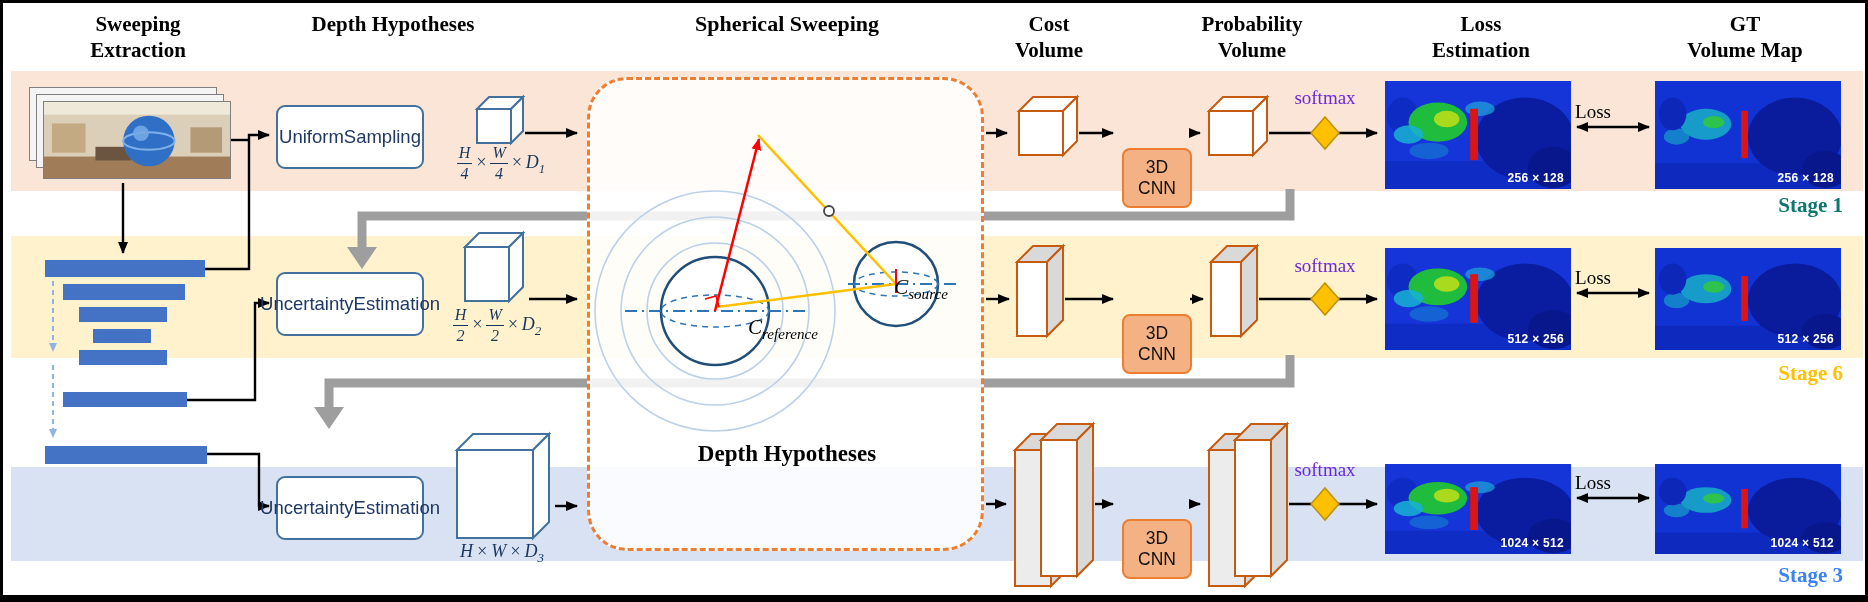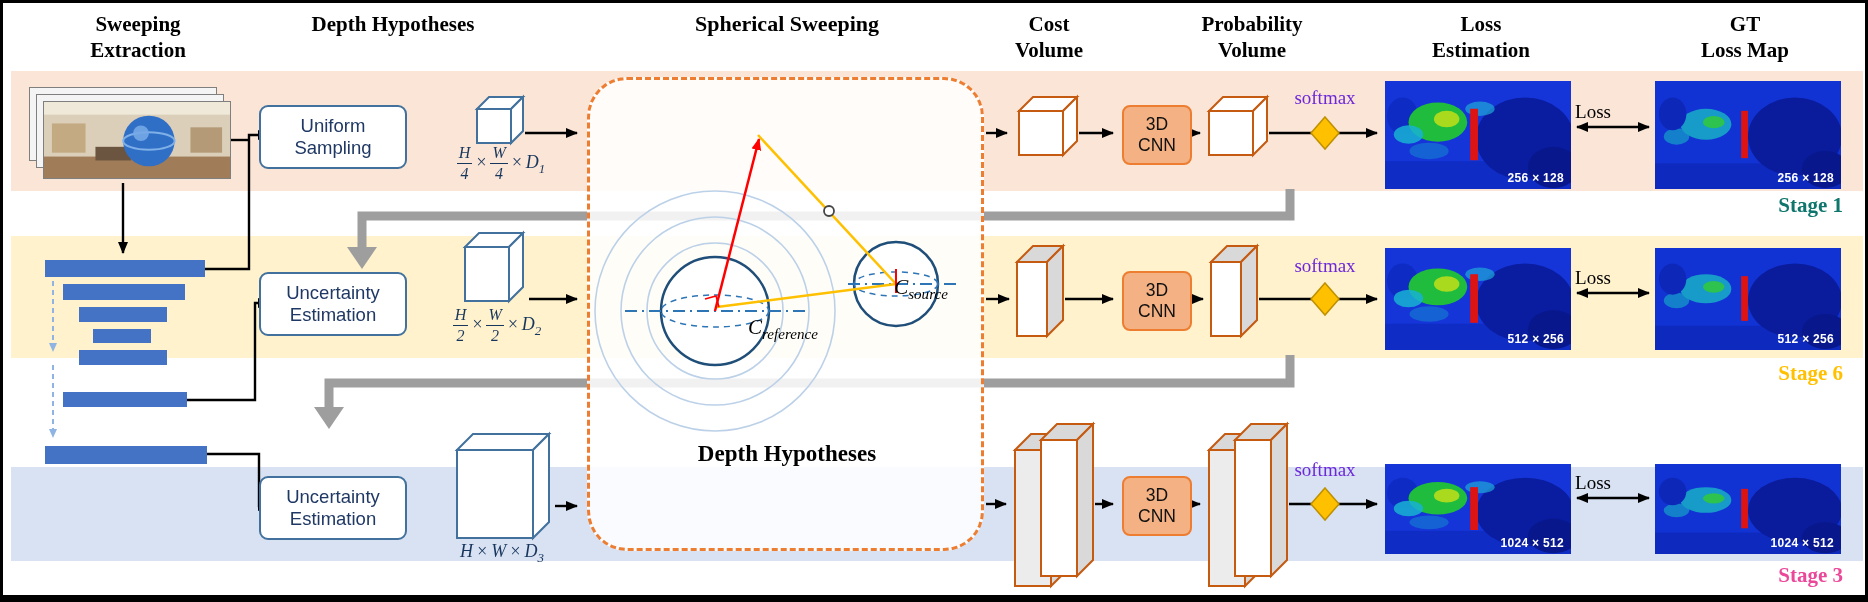--- a/index.html
+++ b/index.html
@@ -2,26 +2,26 @@
 <html><head>
 <meta charset="utf-8">
 <style>
   html,body{margin:0;padding:0;background:#fff;}
   #fig{position:relative;width:1868px;height:602px;background:#fff;
        border:3px solid #000;border-bottom-width:7px;box-sizing:border-box;
        font-family:"Liberation Serif","DejaVu Serif",serif;overflow:hidden;}
   .band{position:absolute;left:8px;width:1852px;}
   .hdr{position:absolute;text-align:center;font-weight:bold;font-size:21px;line-height:26px;color:#000;}
   .stage-label{position:absolute;font-weight:bold;font-size:21px;width:110px;text-align:right;}
-  .genbox{position:absolute;left:256px;width:144px;height:60px;background:#fff;border:2.2px solid #41719C;
-          border-radius:9px;display:flex;flex-direction:column;justify-content:center;align-items:center;
+  .genbox{position:absolute;left:273px;width:144px;height:60px;background:#fff;border:2.2px solid #41719C;
+          border-radius:9px;display:flex;flex-direction:row;justify-content:center;align-items:center;
           font-family:"Liberation Sans",sans-serif;font-size:18.5px;line-height:22px;color:#1F3864;}
   .cnnbox{position:absolute;left:1119px;width:66px;height:56px;background:#F4B183;border:2px solid #ED7D31;
           border-radius:8px;display:flex;flex-direction:column;justify-content:center;align-items:center;
-          font-family:"Liberation Sans",sans-serif;font-size:17.5px;line-height:21px;color:#111;}
+          font-family:"Liberation Sans",sans-serif;font-size:17.5px;line-height:21px;color:#111;margin-top:43px;}
   .softmax{position:absolute;left:1272px;width:100px;text-align:center;font-size:19px;color:#6d28d9;}
   .loss{position:absolute;left:1550px;width:80px;text-align:center;font-size:19px;color:#000;}
   .map{position:absolute;left:1382px;width:186px;overflow:hidden;}
   .map.gt{left:1652px;}
   .map svg{display:block;width:100%;height:100%;}
   .res{position:absolute;right:7px;bottom:4px;color:#fff;font-family:"Liberation Sans",sans-serif;
        font-weight:bold;font-size:12px;letter-spacing:.3px;}
   .dims{position:absolute;text-align:center;font-style:italic;font-size:18px;color:#17365D;}
   .frac{display:inline-block;vertical-align:middle;text-align:center;line-height:1;font-size:16px;}
   .frac .num{display:block;padding:0 2px 2px;}
@@ -274,26 +274,26 @@
   <div class="hdr" style="left:1149px;top:8px;width:200px">
     <div>Probability</div>
     <div>Volume</div>
   </div>
   <div class="hdr" style="left:1378px;top:8px;width:200px">
     <div>Loss</div>
     <div>Estimation</div>
   </div>
   <div class="hdr" style="left:1632px;top:8px;width:220px">
     <div>GT</div>
-    <div>Loss Map</div>
+    <div>Volume Map</div>
   </div>
 
   <div class="stage-label" style="left:1730px;top:190px;color:#0f766e">Stage 1</div>
   <div class="stage-label" style="left:1730px;top:358px;color:#FFC000">Stage 6</div>
-  <div class="stage-label" style="left:1730px;top:560px;color:#ec4899">Stage 3</div>
+  <div class="stage-label" style="left:1730px;top:560px;color:#3b82f6">Stage 3</div>
 
   <div class="genbox" style="top:102px">
     <div>Uniform</div>
     <div>Sampling</div>
   </div>
   <div class="genbox" style="top:269px">
     <div>Uncertainty</div>
     <div>Estimation</div>
   </div>
   <div class="genbox" style="top:473px">

